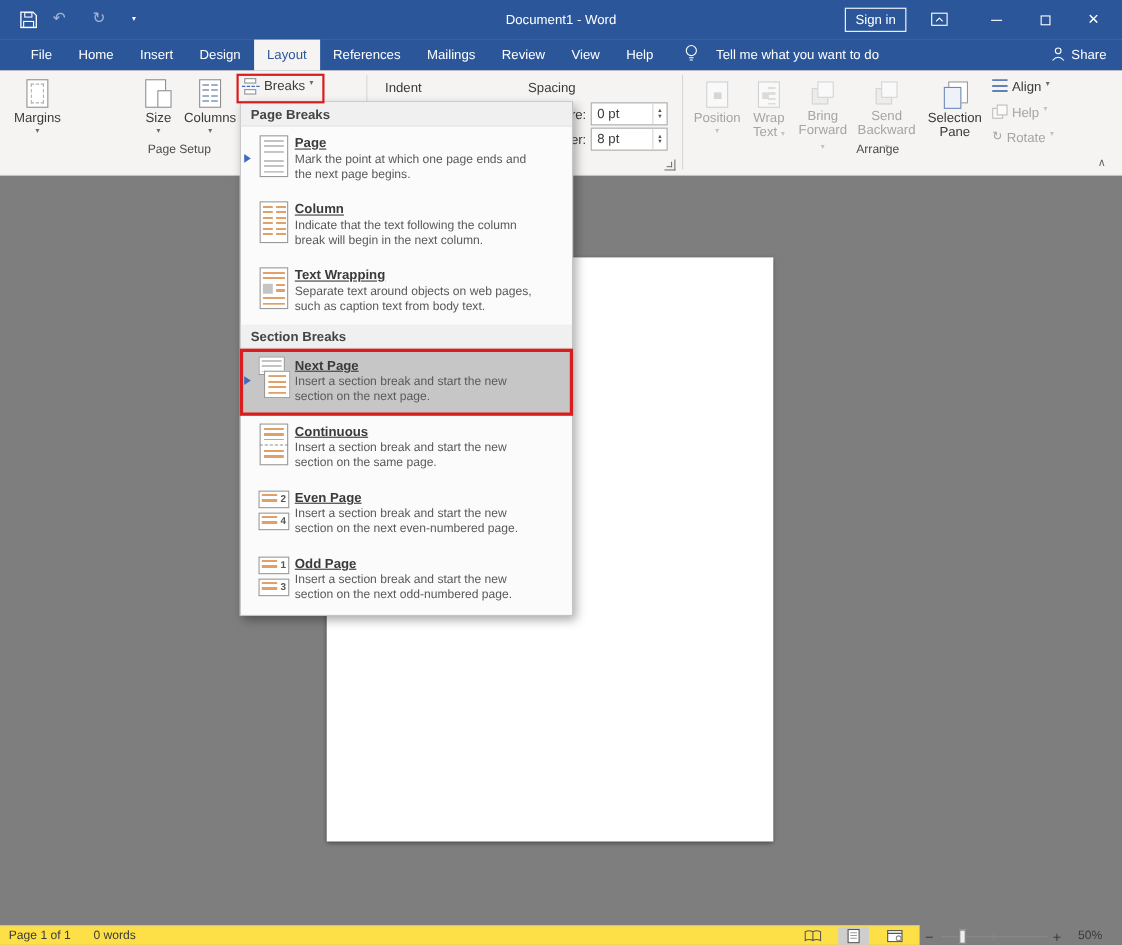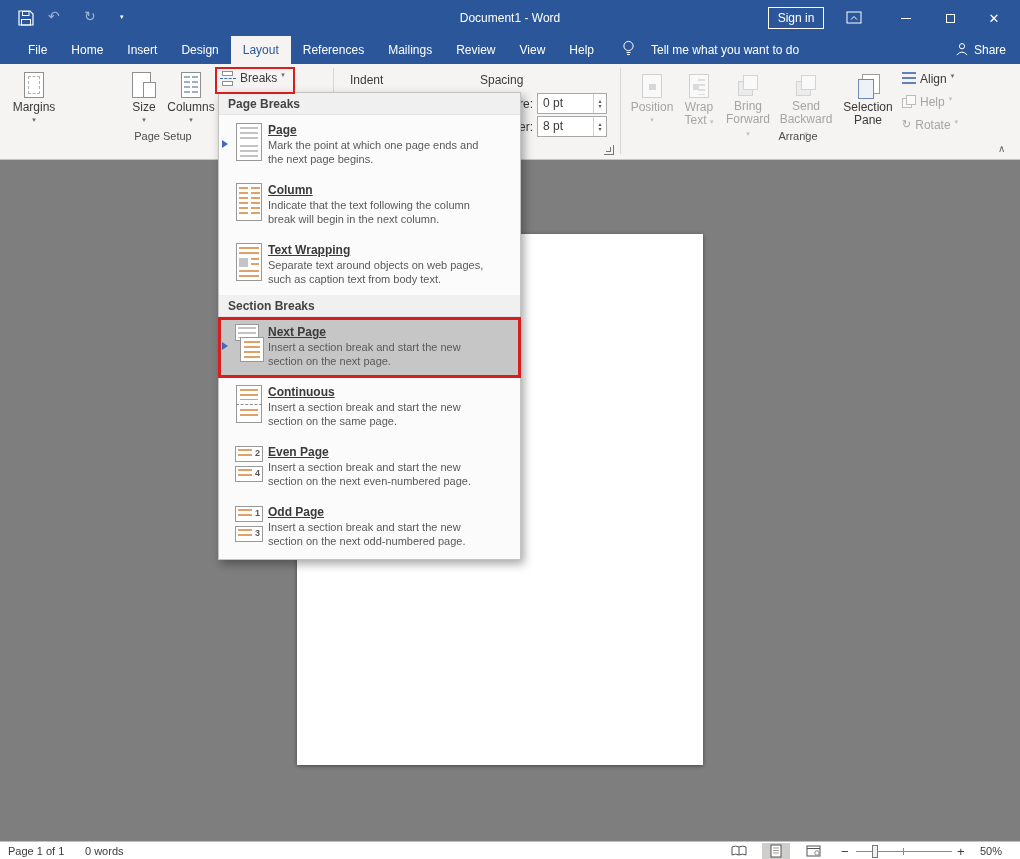--- a/index.html
+++ b/index.html
@@ -94,21 +94,21 @@
   .lg{background:repeating-linear-gradient(to bottom,#c3c3c3 0 2px,transparent 2px 5px)}
   .lo{background:repeating-linear-gradient(to bottom,#e0a169 0 2px,transparent 2px 5px)}
   .dash{position:absolute;border-top:1px dashed #8f8f8f}
   .minum{position:absolute;font-size:9px;font-weight:bold;color:#555;line-height:9px}
 
   
   #docarea{position:absolute;left:0;top:161px;width:1020px;height:680px;background:#7e7e7e;z-index:1}
   #page{position:absolute;left:297px;top:73px;width:406px;height:531px;background:#fff;box-shadow:0 1px 4px rgba(0,0,0,.45)}
 
   
-  #statusbar{position:absolute;left:0;top:841px;width:1020px;height:18px;background:#ffffff;border-top:1px solid #c2c0be;z-index:5;font-size:11px;color:#3b3a39}
+  #statusbar{position:absolute;left:0;top:841px;width:836px;height:18px;background:#fde047;border-top:1px solid #c2c0be;z-index:5;font-size:11px;color:#3b3a39}
   .sb-abs{position:absolute;top:0;height:18px;display:flex;align-items:center}
   .viewbtn{position:absolute;top:1px;width:28px;height:16px;display:flex;align-items:center;justify-content:center;cursor:pointer}
   .viewbtn.sel{background:#cfcecd}
   #zoomtrack{position:absolute;left:856px;top:9px;width:96px;height:1px;background:#8a8a8a;cursor:pointer}
   #zoomnotch{position:absolute;left:47px;top:-3px;width:1px;height:7px;background:#8a8a8a}
   #zoomthumb{position:absolute;left:16px;top:-6px;width:6px;height:13px;background:#f0efee;border:1px solid #777;cursor:pointer}
 
   
   .anno{position:absolute;border:3px solid #d91c1c;z-index:100;pointer-events:none}
 </style>

